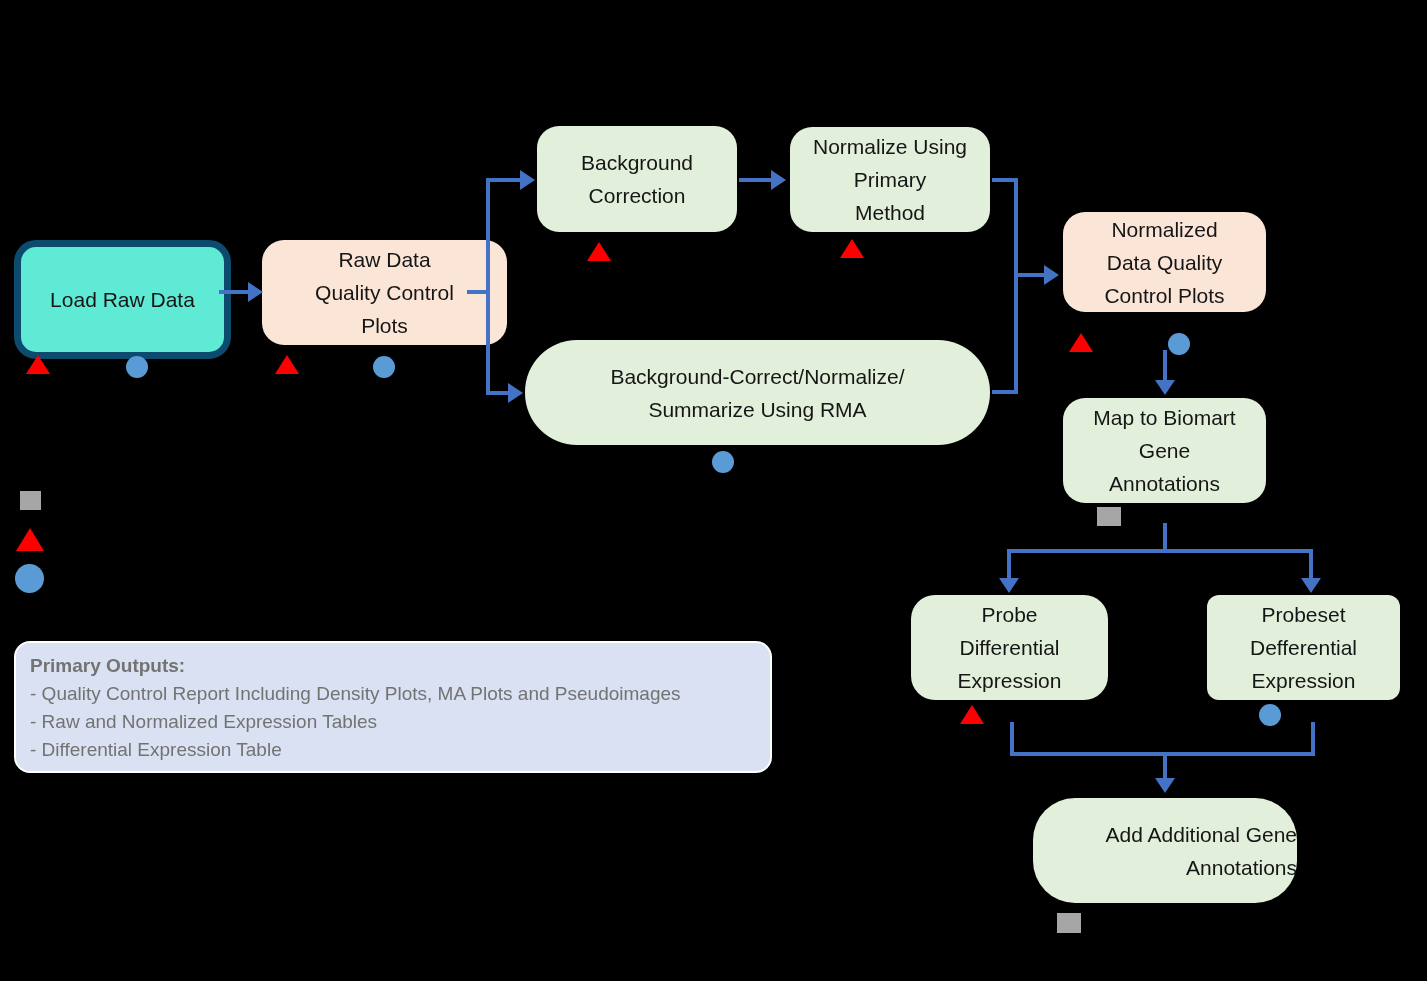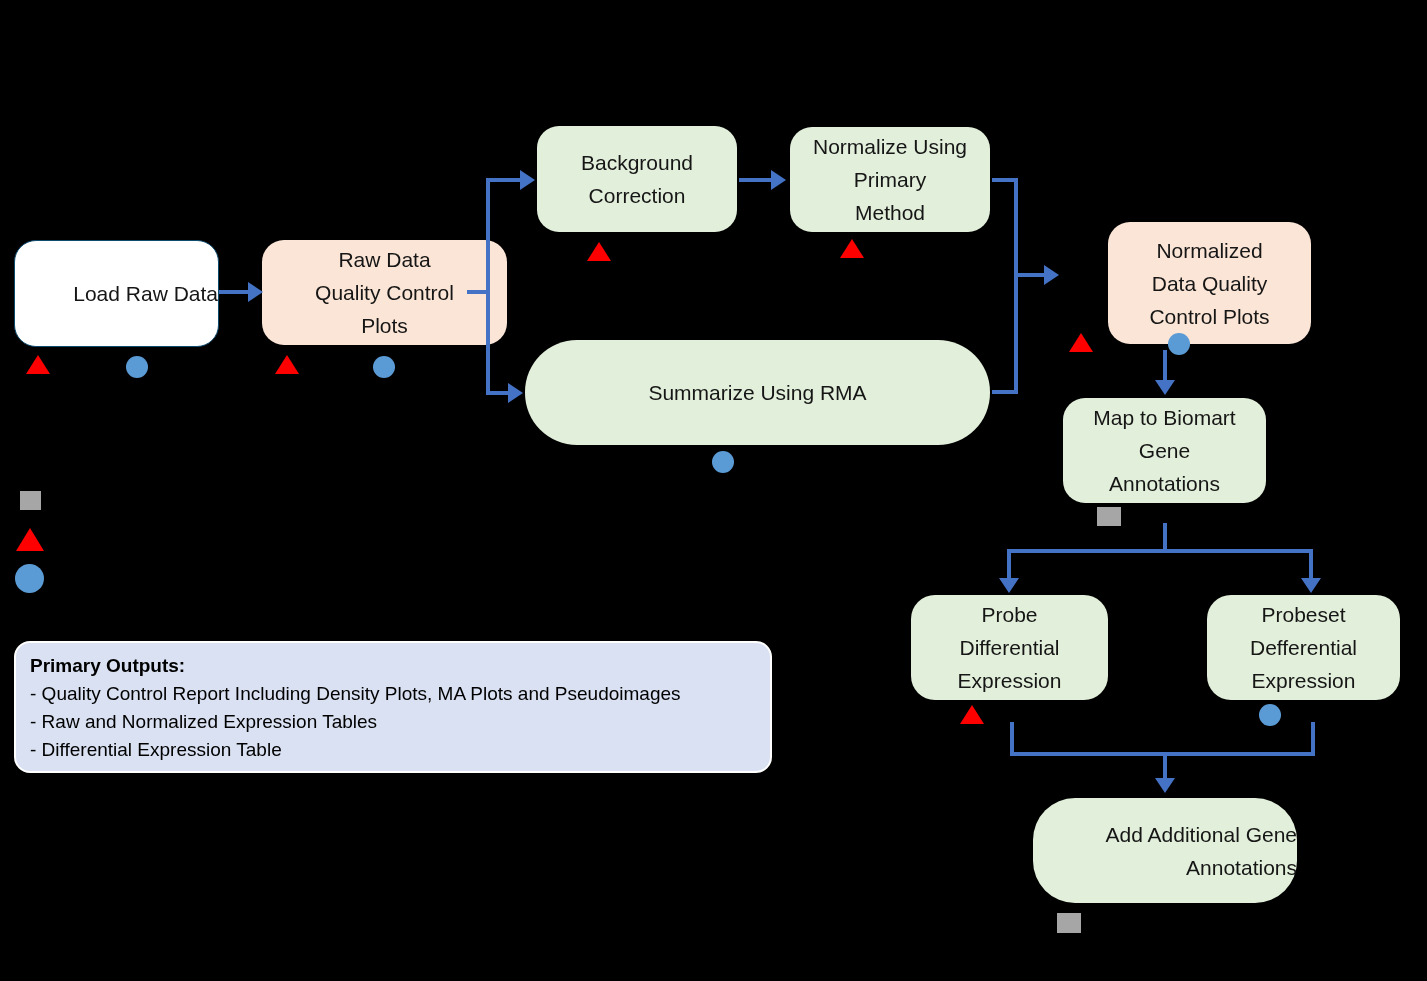--- a/index.html
+++ b/index.html
@@ -5,27 +5,27 @@
   html,body{margin:0;padding:0;background:#000;}
   #canvas{
     position:relative;width:1427px;height:981px;background:#000;overflow:hidden;
     font-family:"Liberation Sans",sans-serif;color:#161616;
   }
   .node{
     position:absolute;display:flex;flex-direction:column;align-items:center;justify-content:center;
     text-align:center;font-size:21px;line-height:33px;border-radius:22px;color:#161616;
   }
   .node span{display:block;}
-  .fill-white{background:#ffffff;border:1px solid #0c4a6e;align-items:flex-end;}
+  .fill-white{background:#5eead4;border:7px solid #0c4a6e;}
   .fill-peach{background:#fbe5d6;}
   .fill-green{background:#e2efda;}
   .outputs{
     position:absolute;left:14px;top:641px;width:758px;height:132px;background:#d9e1f2;
     border:2px solid #ffffff;border-radius:16px;box-sizing:border-box;
-    padding:9px 14px;font-size:19px;line-height:28px;color:#000000;
+    padding:9px 14px;font-size:19px;line-height:28px;color:#737373;
   }
   .outputs-title{font-weight:bold;}
   .hline,.vline{position:absolute;background:#4472c4;}
   .arrow-right{position:absolute;width:0;height:0;border-top:10px solid transparent;border-bottom:10px solid transparent;border-left:15px solid #4472c4;}
   .arrow-down{position:absolute;width:0;height:0;border-left:10px solid transparent;border-right:10px solid transparent;border-top:15px solid #4472c4;}
   .tri{position:absolute;width:0;height:0;border-left:12px solid transparent;border-right:12px solid transparent;border-bottom:19px solid #ff0000;}
   .tri-lg{border-left-width:14px;border-right-width:14px;border-bottom-width:23px;}
   .dot{position:absolute;width:22px;height:22px;border-radius:50%;background:#5b9bd5;}
   .dot-lg{width:29px;height:29px;}
   .sq{position:absolute;width:24px;height:19px;background:#a6a6a6;}
@@ -51,42 +51,43 @@
     <span>Correction</span>
   </div>
 
   <div class="node fill-green" style="left:790px;top:127px;width:200px;height:105px;">
     <span>Normalize Using</span>
     <span>Primary</span>
     <span>Method</span>
   </div>
 
   <div class="node fill-green" style="left:525px;top:340px;width:465px;height:105px;border-radius:52px;">
+    <span>Background-Correct/Normalize/</span>
     <span>Summarize Using RMA</span>
   </div>
 
-  <div class="node fill-peach" style="left:1063px;top:222px;width:203px;height:122px;margin-left:45px;">
+  <div class="node fill-peach" style="left:1063px;top:212px;width:203px;height:100px;">
     <span>Normalized</span>
     <span>Data Quality</span>
     <span>Control Plots</span>
   </div>
 
   <div class="node fill-green" style="left:1063px;top:398px;width:203px;height:105px;">
     <span>Map to Biomart</span>
     <span>Gene</span>
     <span>Annotations</span>
   </div>
 
   <div class="node fill-green" style="left:911px;top:595px;width:197px;height:105px;border-radius:24px;">
     <span>Probe</span>
     <span>Differential</span>
     <span>Expression</span>
   </div>
 
-  <div class="node fill-green" style="left:1207px;top:595px;width:193px;height:105px;border-radius:24px;">
+  <div class="node fill-green" style="left:1207px;top:595px;width:193px;height:105px;border-radius:12px;">
     <span>Probeset</span>
     <span>Defferential</span>
     <span>Expression</span>
   </div>
 
   <div class="node fill-green" style="left:1033px;top:798px;width:264px;height:105px;border-radius:42px;align-items:flex-end;">
     <span>Add Additional Gene</span>
     <span>Annotations</span>
   </div>
 

